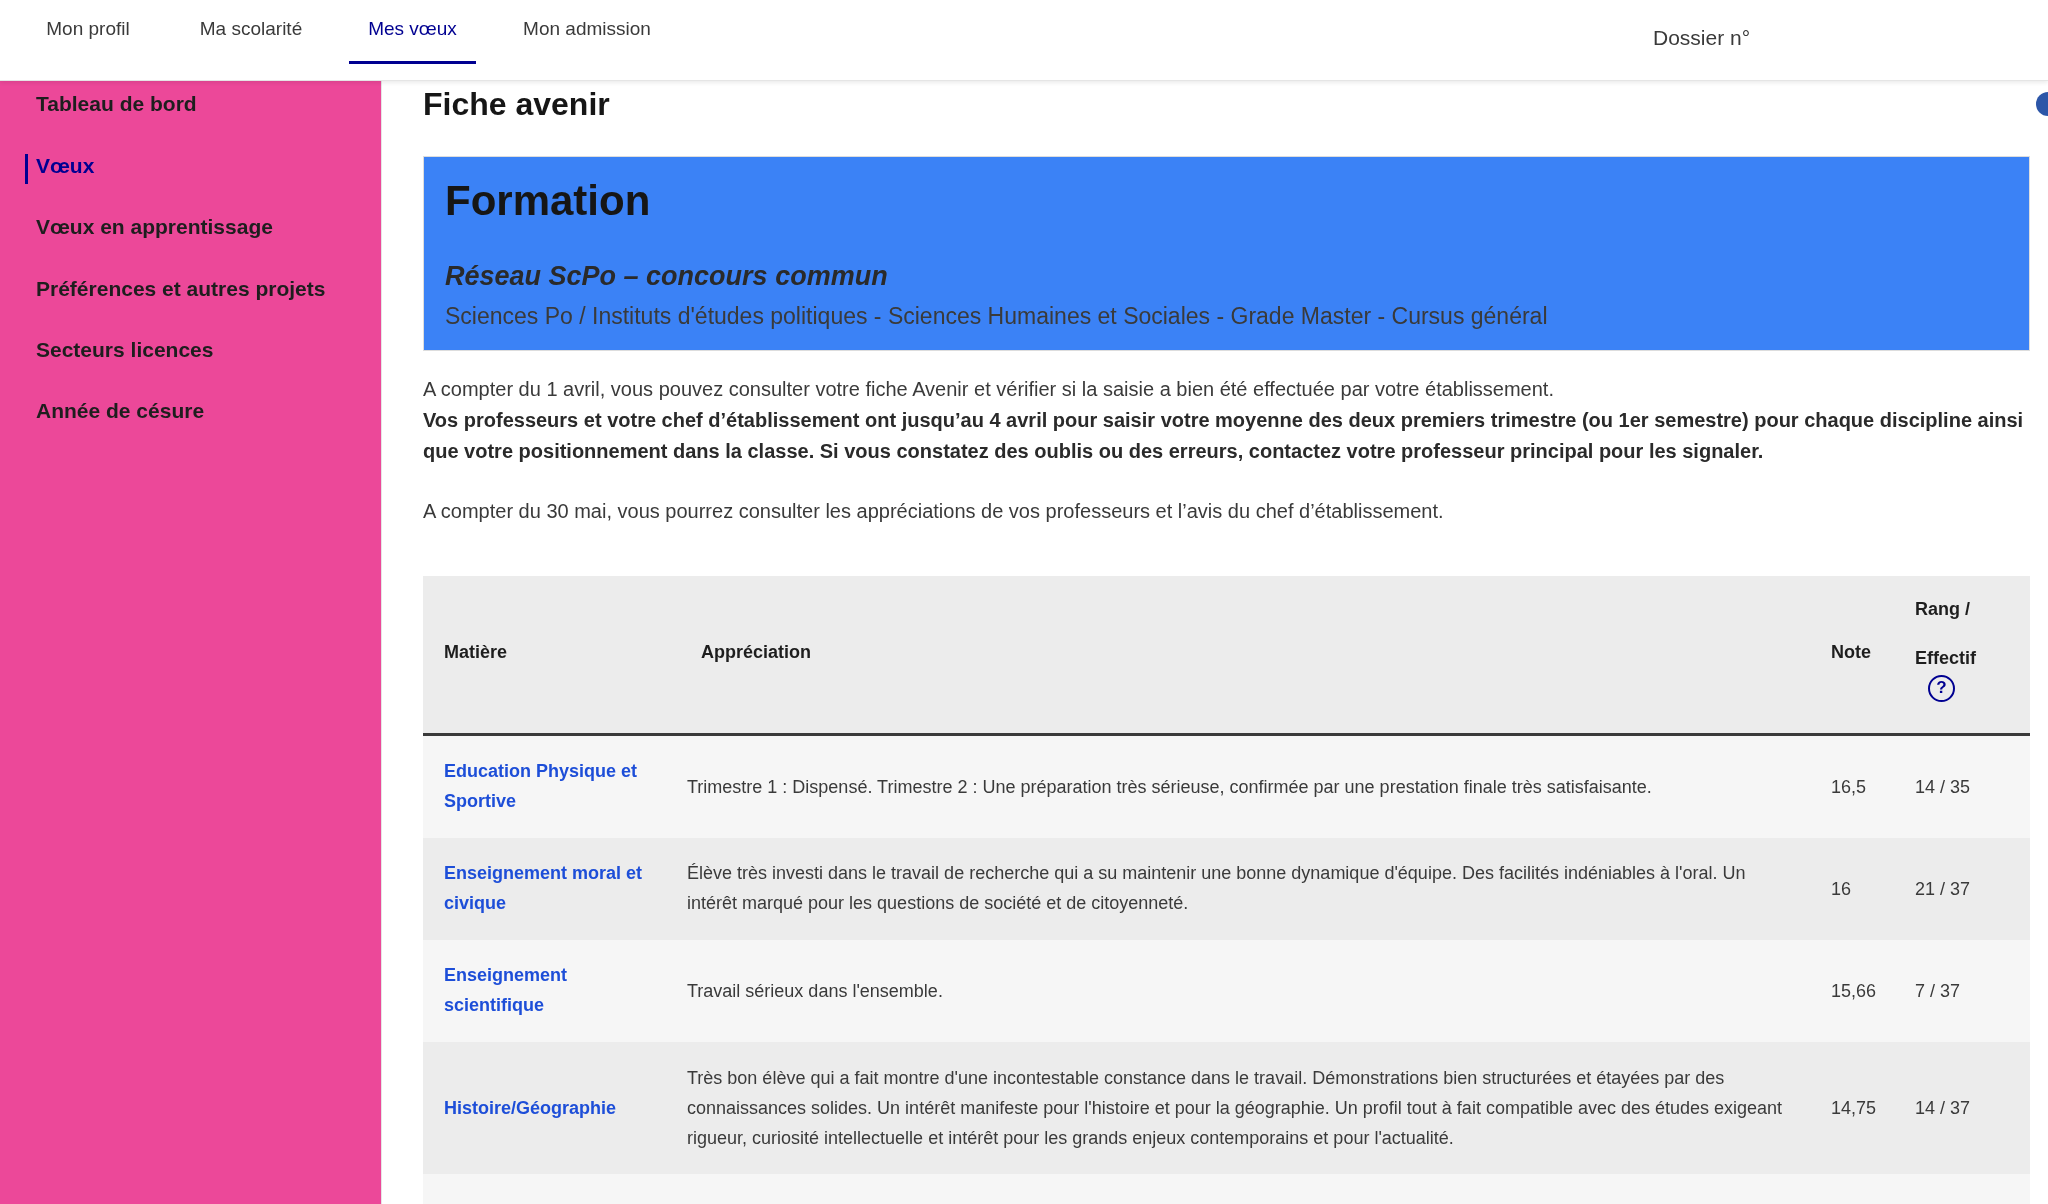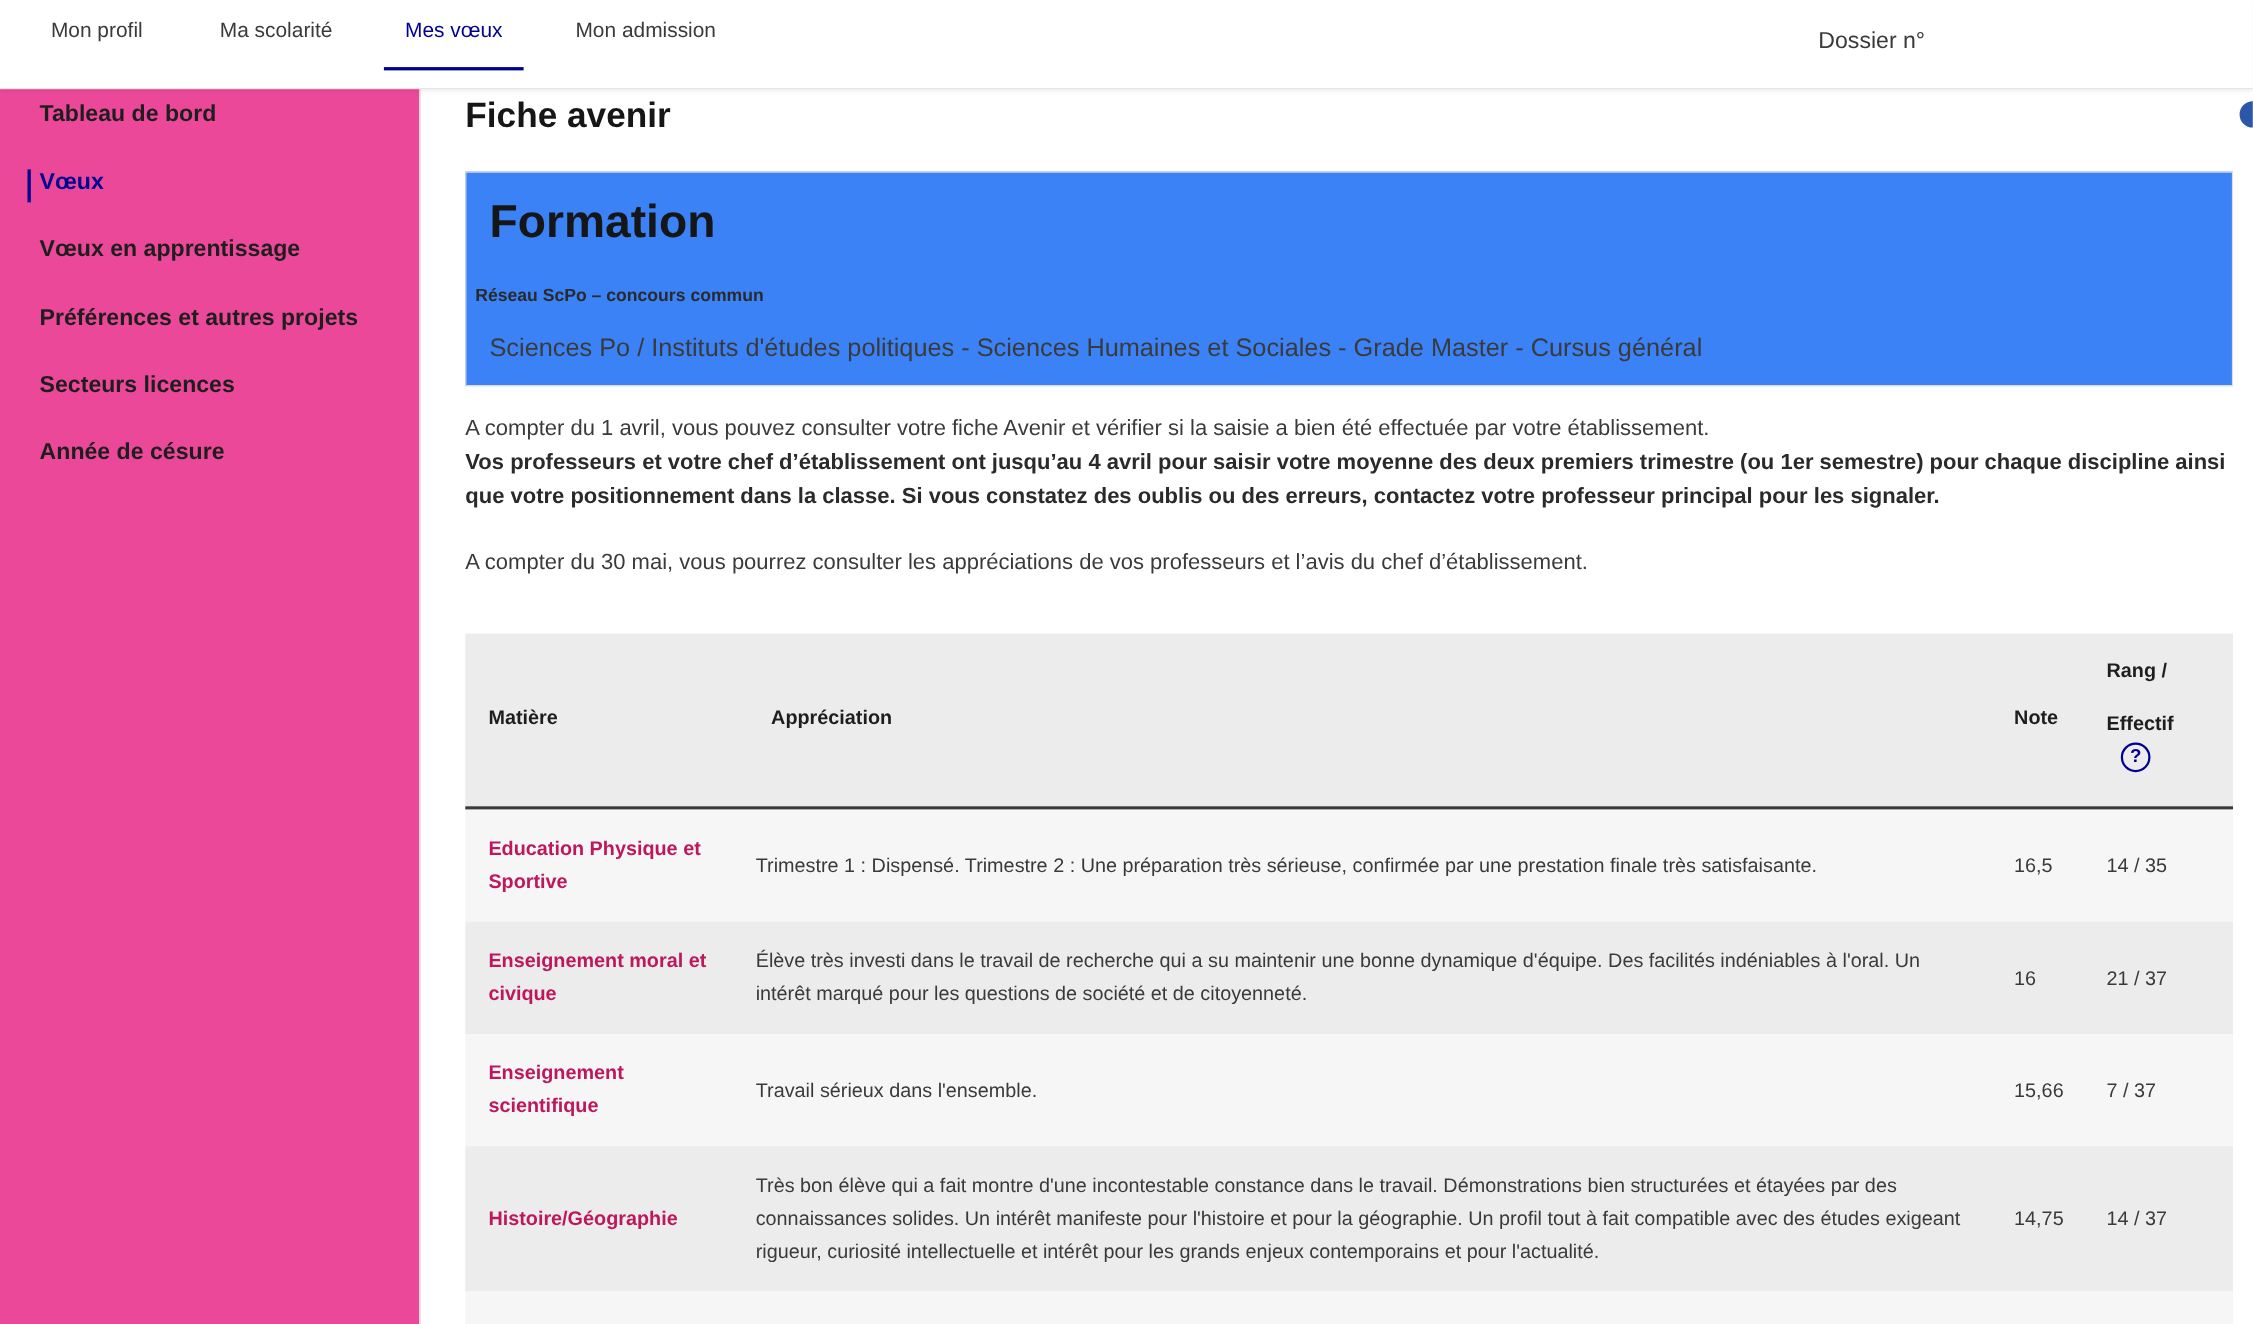--- a/index.html
+++ b/index.html
@@ -34,21 +34,21 @@
     .side-marker { position: absolute; left: 25px; top: 90px; width: 3px; height: 30px; background: #000091; }
 
     
     .main { position: absolute; left: 423px; top: 64px; width: 1607px; }
     .page-title { position: absolute; left: 0; top: 22px; font-size: 32px; font-weight: bold; color: #161616; }
     .formation-card {
       position: absolute; left: 0; top: 92px; width: 1607px; height: 195px;
       border: 1px solid #dddddd; background: #3b82f6;
     }
     .formation-card .card-title { position: absolute; left: 21px; top: 20px; font-size: 42px; font-weight: bold; color: #161616; }
-    .formation-card .name { position: absolute; left: 8px; top: 104px; font-size: 16px; font-weight: bold; color: #2a2a2a; }
+    .formation-card .name { position: absolute; left: 21px; top: 104px; font-size: 27px; font-weight: bold; color: #2a2a2a; font-style: italic; }
     .formation-card .desc { position: absolute; left: 21px; top: 146px; font-size: 23px; color: #3a3a3a; white-space: nowrap; }
 
     .info { position: absolute; left: 0; top: 310px; width: 1607px; font-size: 20px; line-height: 31px; color: #3a3a3a; }
     .info p { margin: 0; }
     .info .bold { font-weight: bold; color: #2a2a2a; }
     .info .gap { height: 29px; }
 
     
     .table { position: absolute; left: 0; top: 512px; width: 1607px; }
     .thead {
@@ -57,21 +57,21 @@
     .th { position: absolute; font-size: 18px; font-weight: bold; color: #1e1e1e; }
     .th-help {
       position: absolute; left: 1505px; top: 99px; width: 27px; height: 27px;
       border: 2.5px solid #000091; border-radius: 50%; color: #000091;
       font-size: 17px; font-weight: bold; text-align: center; line-height: 22px; cursor: pointer;
     }
     .row { position: relative; font-size: 18px; color: #3a3a3a; }
     .row.odd { background: #f6f6f6; }
     .row.even { background: #ececec; }
     .cell { position: absolute; line-height: 30px; }
-    .cell.subject { left: 21px; width: 220px; font-weight: bold; color: #be185d; }
+    .cell.subject { left: 21px; width: 220px; font-weight: bold; color: #1d4ed8; }
     .cell.appr { left: 264px; width: 1100px; }
     .cell.note { left: 1408px; }
     .cell.rank { left: 1492px; }
     .scroll-dot { position: absolute; left: 2036px; top: 92px; width: 24px; height: 24px; border-radius: 50%; background: #2c56a8; }
   </style>
 </head>
 <body>
 
 <div class="topnav">
   <div class="tab" style="left:30px;width:116px;">Mon profil</div>

